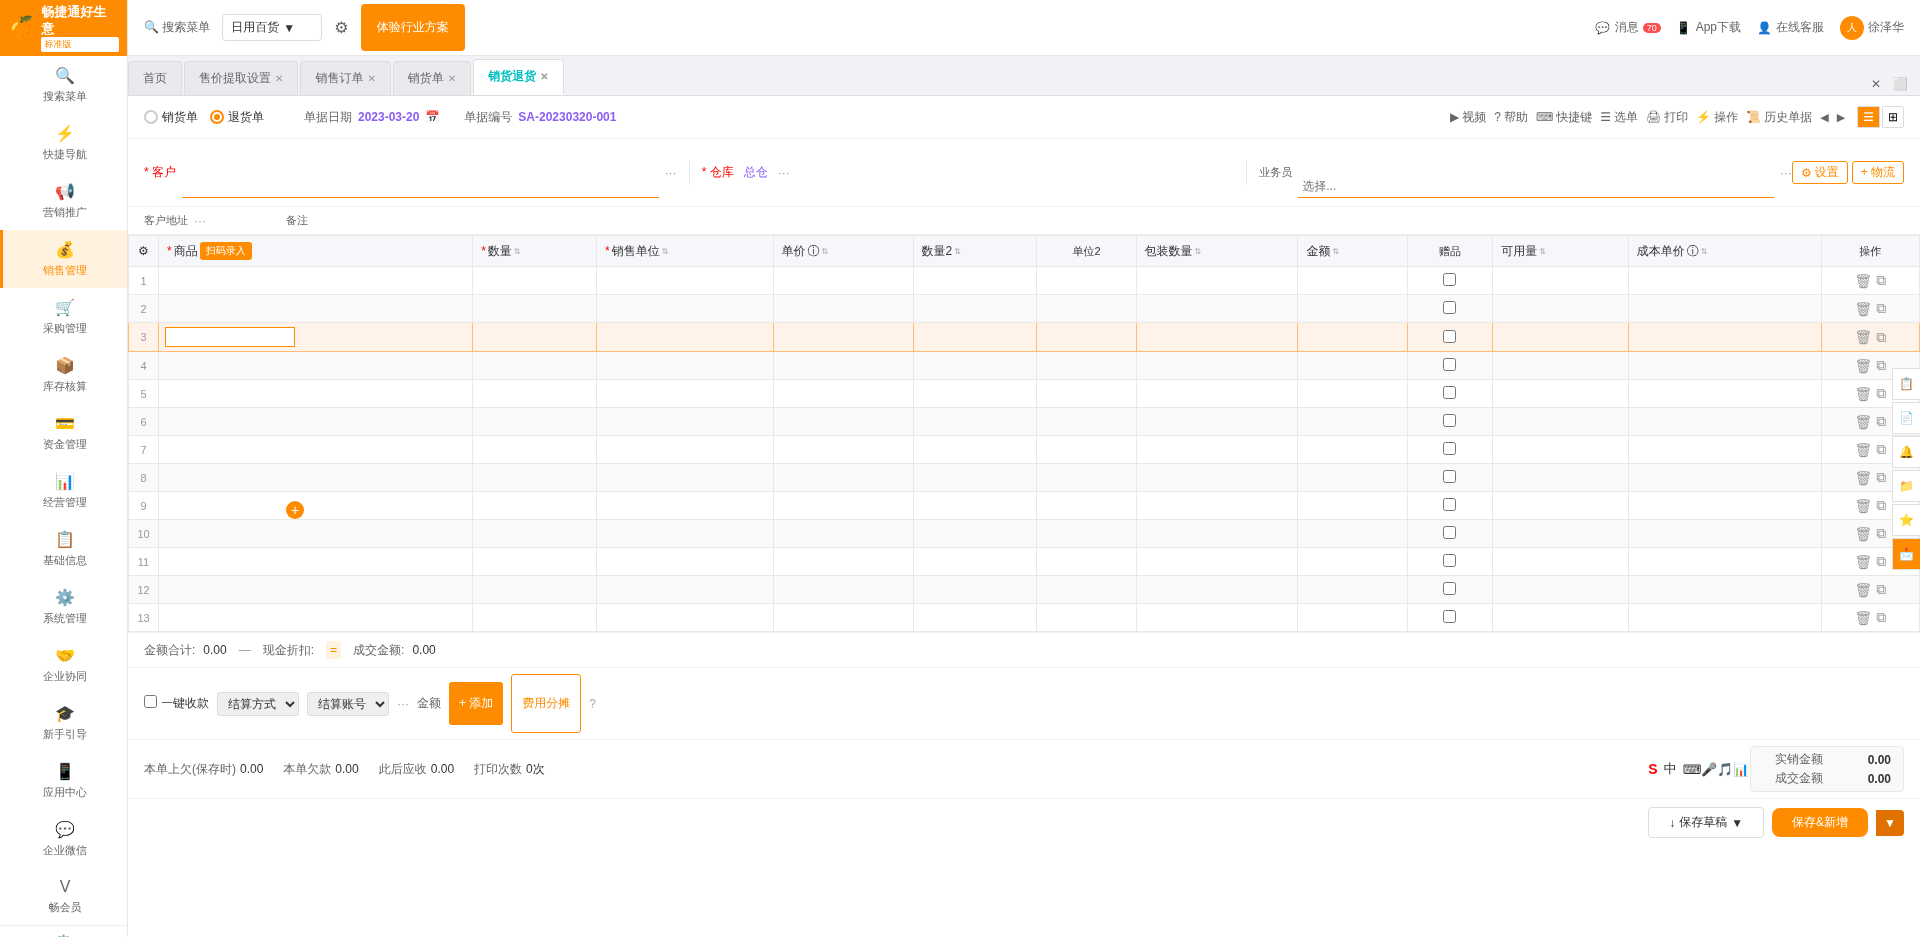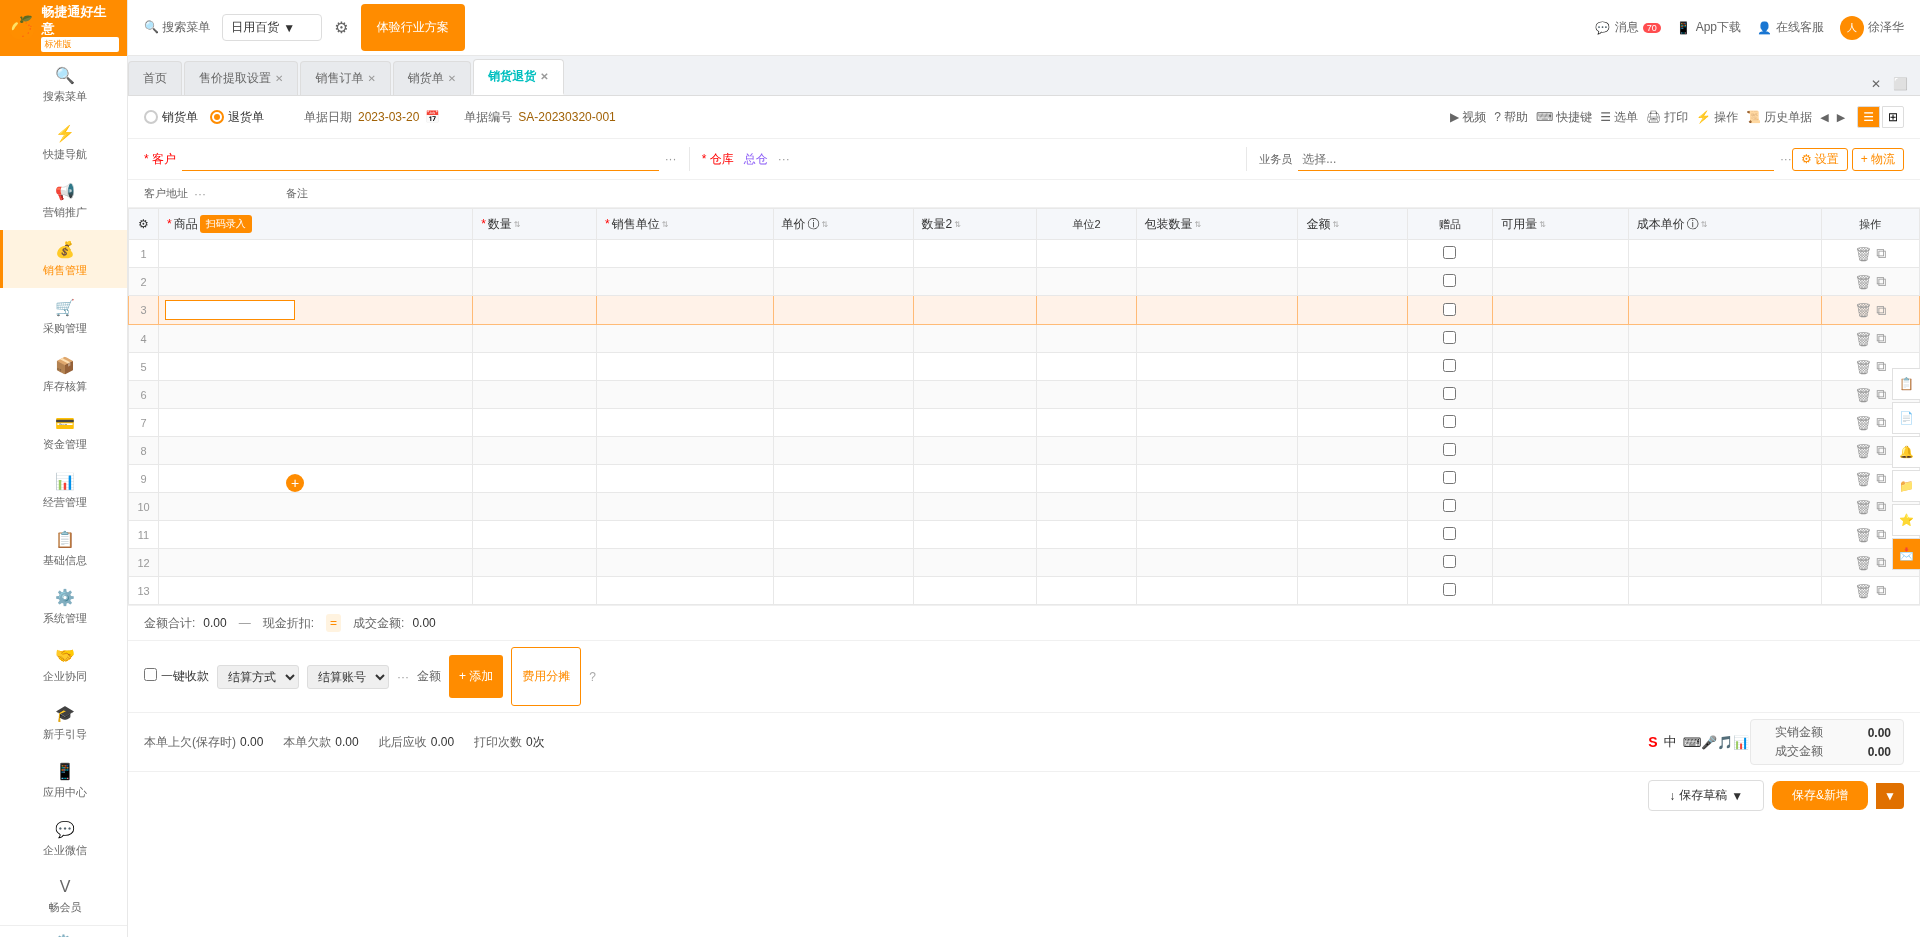--- a/index.html
+++ b/index.html
@@ -43,30 +43,30 @@
     
     .form-header { padding: 10px 16px; border-bottom: 1px solid #f0f0f0; }
     .radio-group { display: flex; align-items: center; gap: 12px; }
     .radio-item { display: flex; align-items: center; gap: 4px; cursor: pointer; color: #333; }
     .radio-circle { width: 14px; height: 14px; border-radius: 50%; border: 2px solid #ccc; display: flex; align-items: center; justify-content: center; }
     .radio-circle.selected { border-color: #ff8c00; }
     .radio-circle.selected::after { content: ''; width: 6px; height: 6px; background: #ff8c00; border-radius: 50%; }
     .form-meta { display: flex; align-items: flex-start; gap: 24px; margin-left: 20px; }
     .form-meta-item { display: flex; align-items: center; gap: 6px; color: #333; }
     .form-meta-label { color: #666; }
-    .form-meta-value { color: #a16207; }
+    .form-meta-value { color: #8b5cf6; font-weight: bold; }
     .header-actions { margin-left: auto; display: flex; align-items: center; gap: 8px; }
     .header-action-btn { display: flex; align-items: center; gap: 3px; color: #666; cursor: pointer; font-size: 11px; }
 
     
     .form-fields { display: flex; align-items: center; gap: 0; padding: 8px 16px; border-bottom: 1px solid #f0f0f0; }
     .form-field { display: flex; align-items: center; gap: 6px; flex: 1; min-width: 200px; }
     .form-field-label { color: #f00; font-size: 12px; white-space: nowrap; }
     .form-field-label::before { content: '* '; }
-    .form-field-input { flex: 1; border: none; border-bottom: 1px solid #ff8c00; padding: 4px 4px; color: #8b5cf6; outline: none; background: transparent; }
+    .form-field-input { flex: 1; border: none; border-bottom: 1px solid #ff8c00; padding: 4px 4px; color: #8b5cf6; outline: none; background: transparent; margin-top: 28px; }
     .form-field-dots { color: #999; cursor: pointer; }
     .form-field-divider { width: 1px; background: #e8e8e8; height: 24px; margin: 0 12px; }
     .optional-field-label { color: #666; font-size: 11px; white-space: nowrap; }
     .toolbar-btn-small { display: flex; align-items: center; gap: 3px; color: #ff8c00; border: 1px solid #ff8c00; padding: 2px 8px; border-radius: 3px; cursor: pointer; font-size: 11px; white-space: nowrap; }
     .address-row { display: flex; align-items: center; gap: 6px; }
     .address-label { color: #666; font-size: 11px; }
 
     
     .table-wrapper { flex: 1; overflow: auto; position: relative; }
     .data-table { width: 100%; border-collapse: collapse; }

